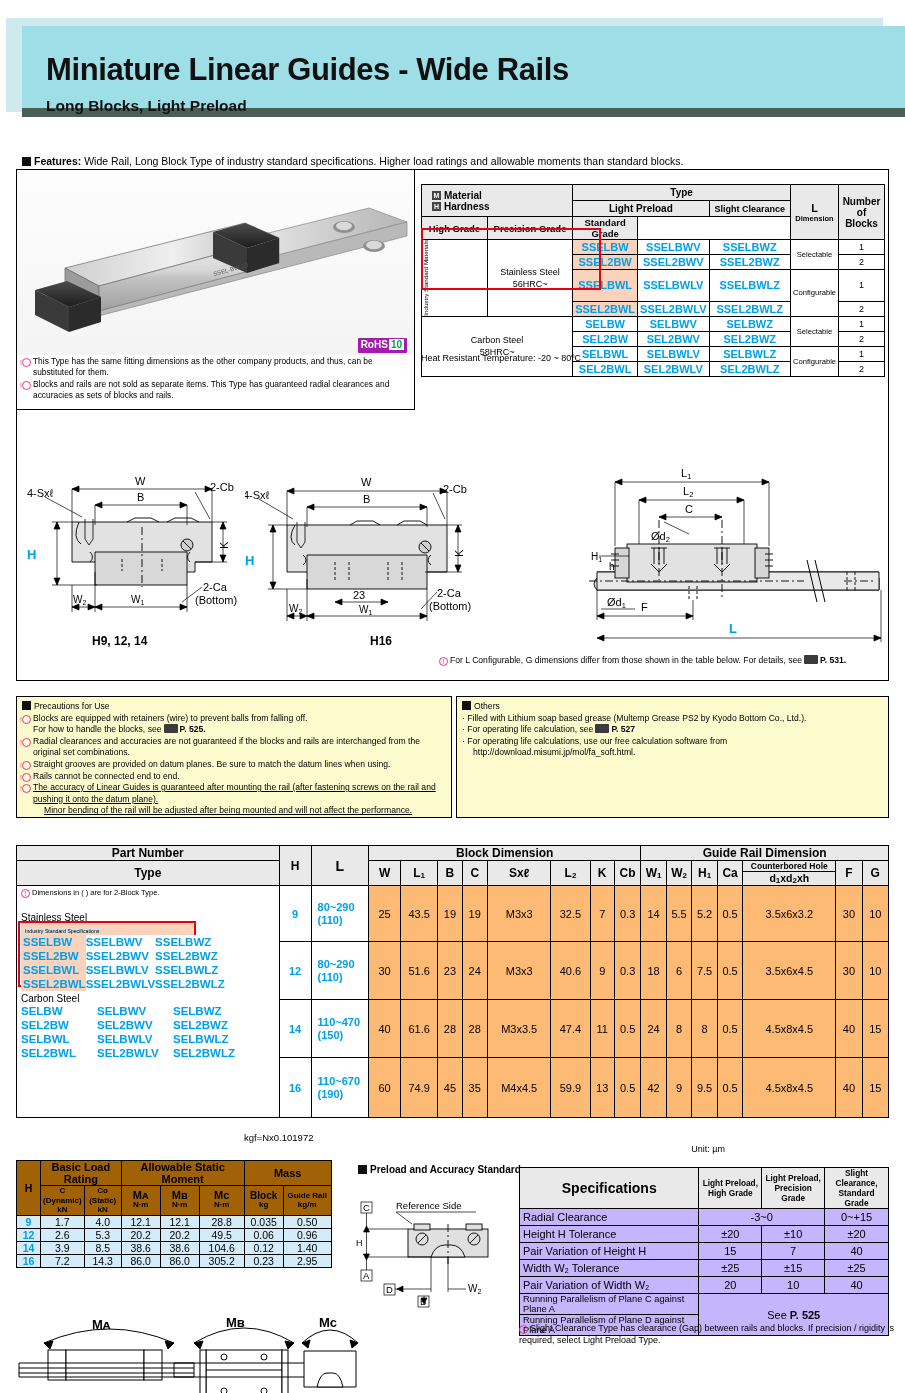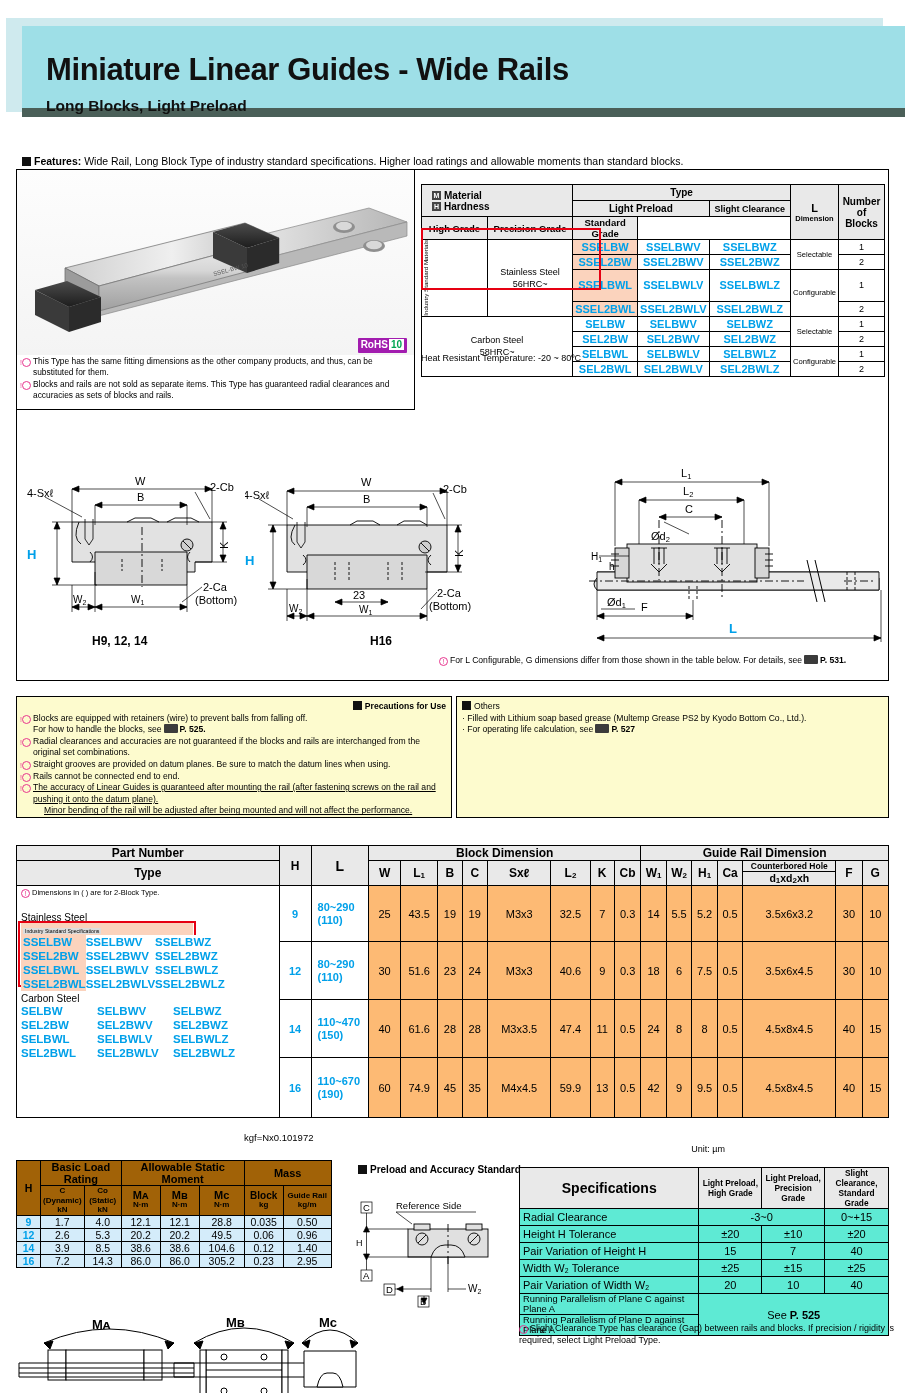--- a/index.html
+++ b/index.html
@@ -93,21 +93,21 @@
   .loadtbl .t2 { font-size:8px; font-weight:bold; line-height:9.5px; }
 
   
   .preload-h { position:absolute; left:358px; top:1152px; font-size:10px; font-weight:bold; }
 
   
   .unitnote { position:absolute; right:16px; top:1132px; font-size:9px; }
   .spectbl { position:absolute; left:519px; top:1155px; width:370px; border-collapse:collapse; font-size:11px; }
   .spectbl th, .spectbl td { border:1px solid #000; text-align:center; padding:0 2px; font-weight:normal; height:17px; }
   .spectbl th { background:#e9e9e9; font-weight:bold; }
-  .spectbl td { background:#5eead4; }
+  .spectbl td { background:#c4b5fd; }
   .spectbl td.lbl { text-align:left; padding-left:3px; font-size:11px; }
   .spectbl td.lbl.sm2 { font-size:9.3px; }
   .spectbl .hsm { font-size:8.3px; line-height:10px; font-weight:bold; }
   .specnote { position:absolute; left:519px; top:1310px; width:375px; font-size:9px; line-height:12px; }
 </style>
 </head>
 <body>
 
 <div class="page">
 
@@ -485,34 +485,35 @@
         <text x="2" y="100" font-size="10">H<tspan font-size="7" dy="2">1</tspan></text>
         <text x="20" y="110" font-size="10">h</text>
       </g>
     </svg>
     <div class="pnote" style="left:422px; top:243px; width:470px;">
       <span class="pt">!</span><span>For L Configurable, G dimensions differ from those shown in the table below. For details, see</span><span class="bk"></span><b>P. 531.</b>
     </div>
   </div>
 
   <div class="prec">
-    <div style="font-weight:bold;text-align:right;"><span class="blk"></span><span>Precautions for Use</span></div>
+    <div style="font-weight:normal;"><span class="blk"></span><span>Precautions for Use</span></div>
     <div class="row"><span class="pt">!</span><span>Blocks are equipped with retainers (wire) to prevent balls from falling off.</span></div>
     <div style="padding-left:11px;"><span>For how to handle the blocks, see</span><span class="bk"></span><b>P. 525.</b></div>
     <div class="row"><span class="pt">!</span><span>Radial clearances and accuracies are not guaranteed if the blocks and rails are interchanged from the original set combinations.</span></div>
     <div class="row"><span class="pt">!</span><span>Straight grooves are provided on datum planes. Be sure to match the datum lines when using.</span></div>
     <div class="row"><span class="pt">!</span><span>Rails cannot be connected end to end.</span></div>
     <div class="row"><span class="pt">!</span><span class="ul">The accuracy of Linear Guides is guaranteed after mounting the rail (after fastening screws on the rail and pushing it onto the datum plane).</span></div>
     <div style="padding-left:22px;"><span class="ul">Minor bending of the rail will be adjusted after being mounted and will not affect the performance.</span></div>
   </div>
 
   <div class="others">
     <div><span class="blk"></span><span>Others</span></div>
     <div class="row">· <span>Filled with Lithium soap based grease (Multemp Grease PS2 by Kyodo Bottom Co., Ltd.).</span></div>
     <div class="row">· <span>For operating life calculation, see</span><span class="bk"></span><b>P. 527</b></div>
+    <div class="row">· <span>For operating life calculations, use our free calculation software from http://download.misumi.jp/mol/fa_soft.html.</span></div>
   </div>
 
   <table class="maintbl">
     <colgroup>
       <col style="width:264px">
         <col style="width:33px">
         <col style="width:58px">
       <col style="width:33px">
         <col style="width:38px">
         <col style="width:25px">

